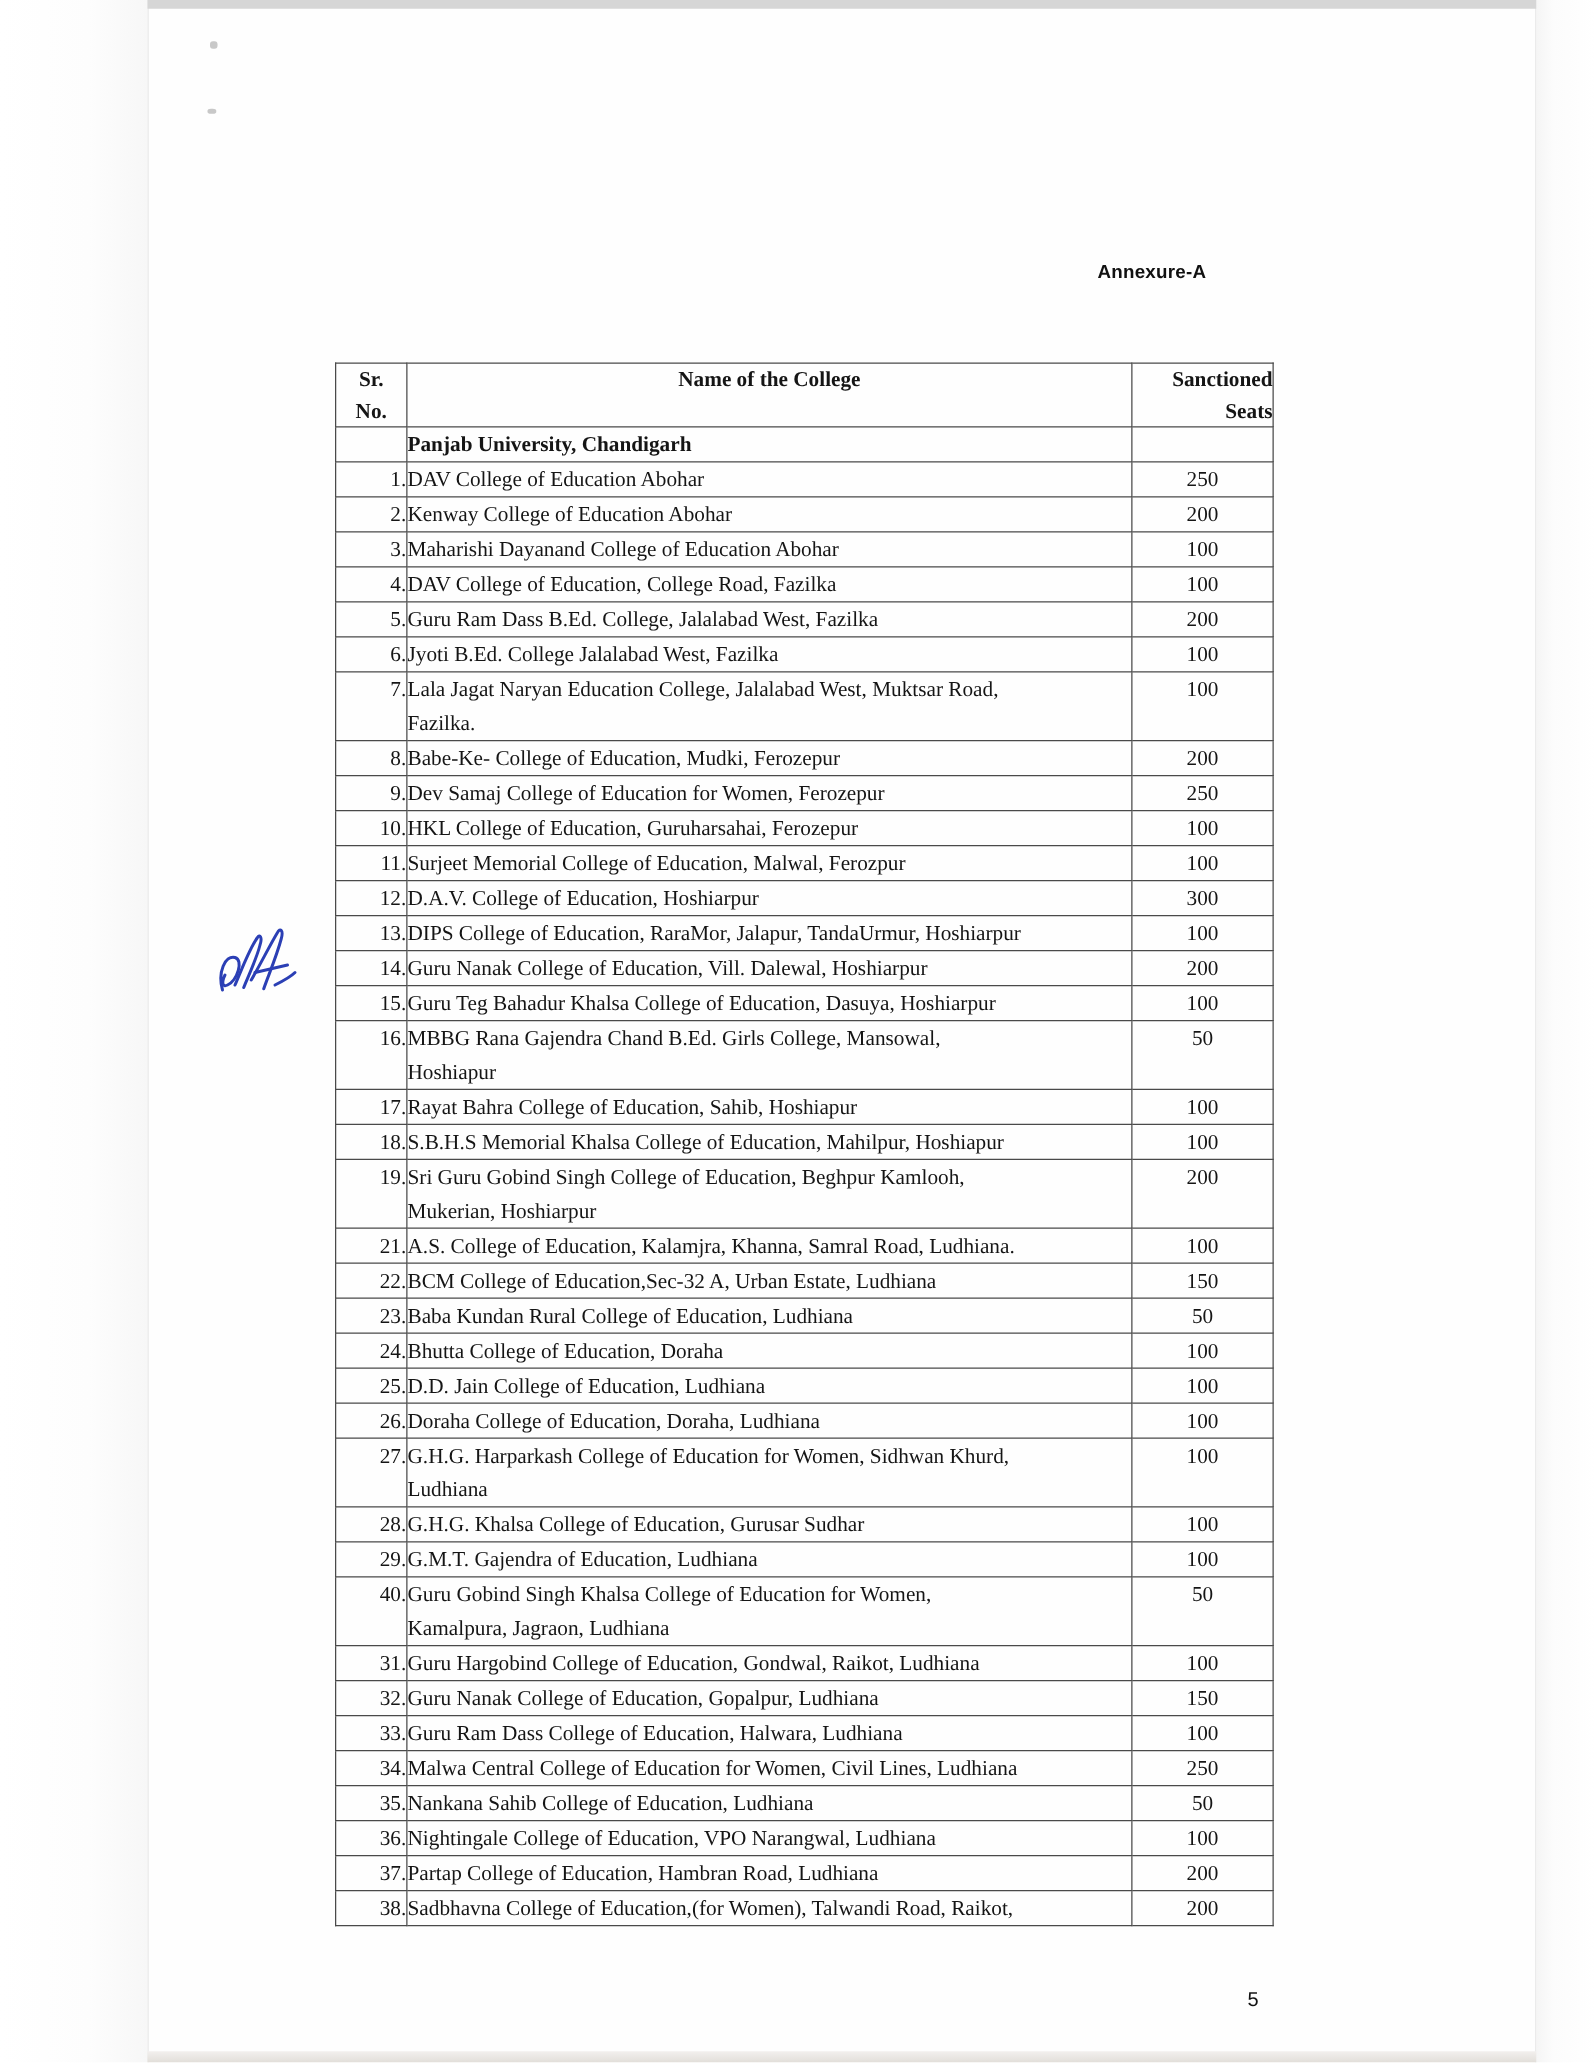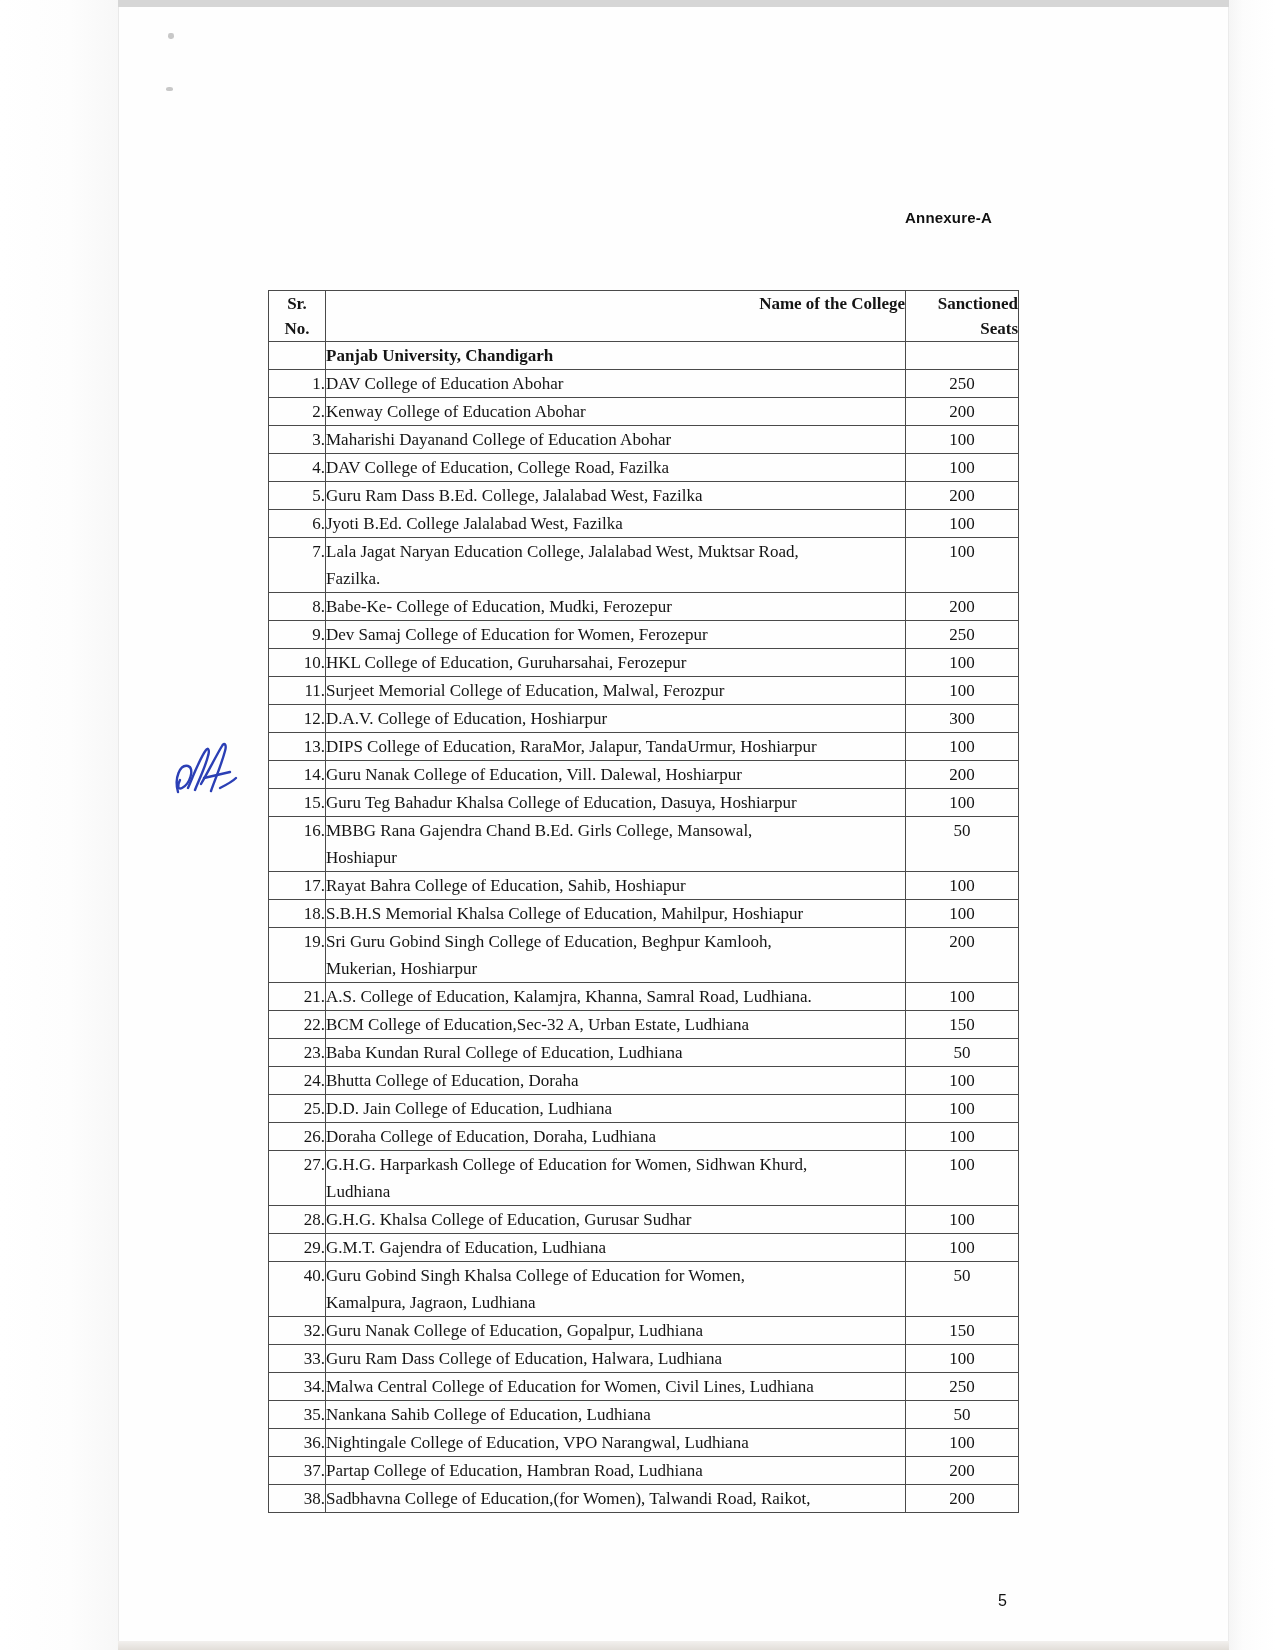--- a/index.html
+++ b/index.html
@@ -50,21 +50,21 @@
   .speck {
     position: absolute;
     background: #9a9a9a;
     border-radius: 40%;
     opacity: .55;
   }
 
   
   .annexure {
     position: absolute;
-    left: 905px;
+    left: 878px;
     top: 209px;
     font-family: "Liberation Sans", sans-serif;
     font-weight: bold;
     font-size: 15px;
     letter-spacing: .2px;
     color: #111;
   }
 
   
   .signature {
@@ -98,21 +98,21 @@
   col.c-name  { width: 580px; }
   col.c-seats { width: 113px; }
 
   .th-sr, .th-name, .th-seats {
     font-weight: bold;
     font-size: 17px;
     line-height: 25px;
     padding: 6px 6px 7px 6px;
   }
   .th-sr   { text-align: center;  padding-left: 8px; }
-  .th-name { text-align: right; vertical-align: middle; }
+  .th-name { text-align: center; vertical-align: middle; }
   .th-seats{ text-align: right; }
 
   .cell-sr {
     font-size: 17px;
     line-height: 27px;
     text-align: right;
     padding: 2px 8px 3px 4px;
     white-space: nowrap;
   }
   .cell-name {
@@ -337,20 +337,25 @@
           <td class="cell-sr">29.</td>
           <td class="cell-name"><span>G.M.T.  Gajendra of Education, Ludhiana</span></td>
           <td class="cell-seats">100</td>
         </tr>
         <tr>
           <td class="cell-sr">40.</td>
           <td class="cell-name"><span>Guru Gobind Singh Khalsa  College of Education for Women,</span><span class="name-line2">Kamalpura, Jagraon, Ludhiana</span></td>
           <td class="cell-seats">50</td>
         </tr>
         <tr>
+          <td class="cell-sr">31.</td>
+          <td class="cell-name"><span>Guru Hargobind  College of Education, Gondwal, Raikot, Ludhiana</span></td>
+          <td class="cell-seats">100</td>
+        </tr>
+        <tr>
           <td class="cell-sr">32.</td>
           <td class="cell-name"><span>Guru Nanak  College of Education, Gopalpur, Ludhiana</span></td>
           <td class="cell-seats">150</td>
         </tr>
         <tr>
           <td class="cell-sr">33.</td>
           <td class="cell-name"><span>Guru Ram Dass  College of Education, Halwara, Ludhiana</span></td>
           <td class="cell-seats">100</td>
         </tr>
         <tr>

